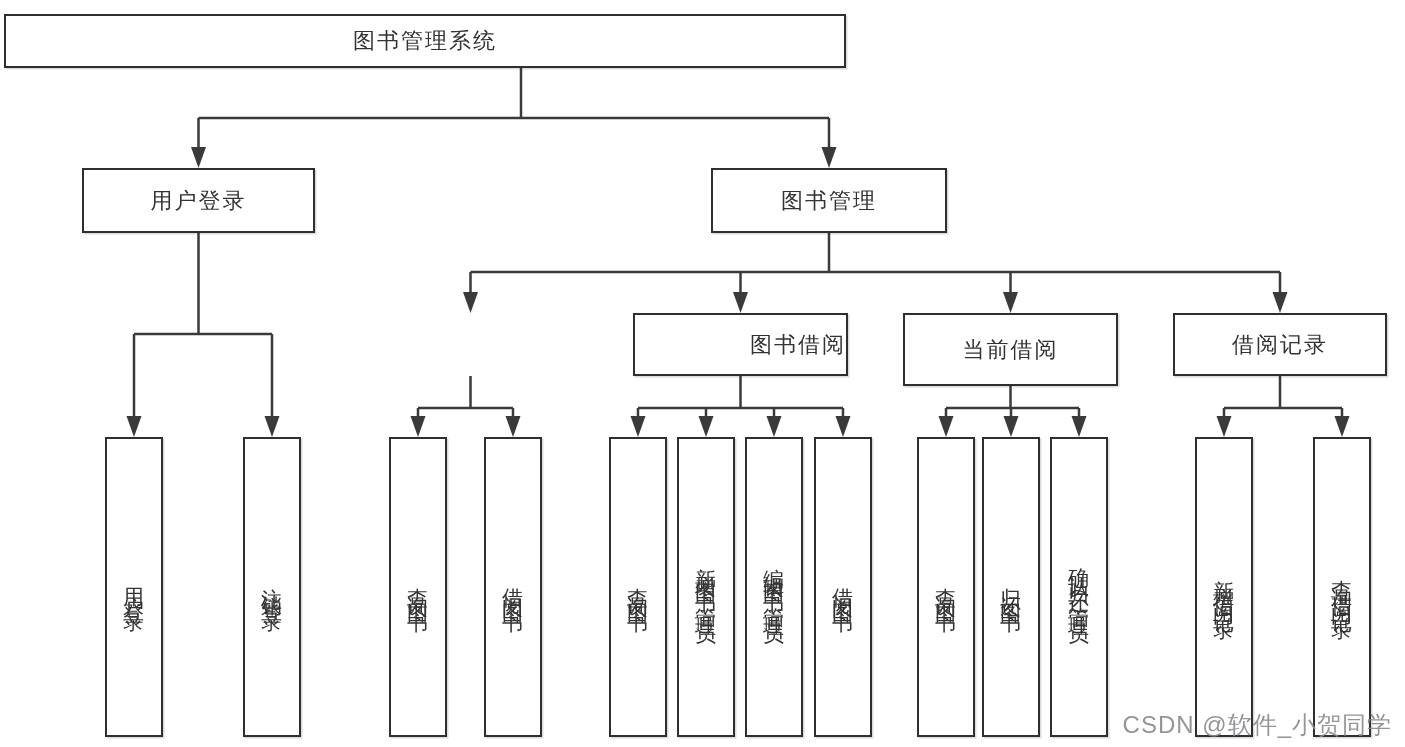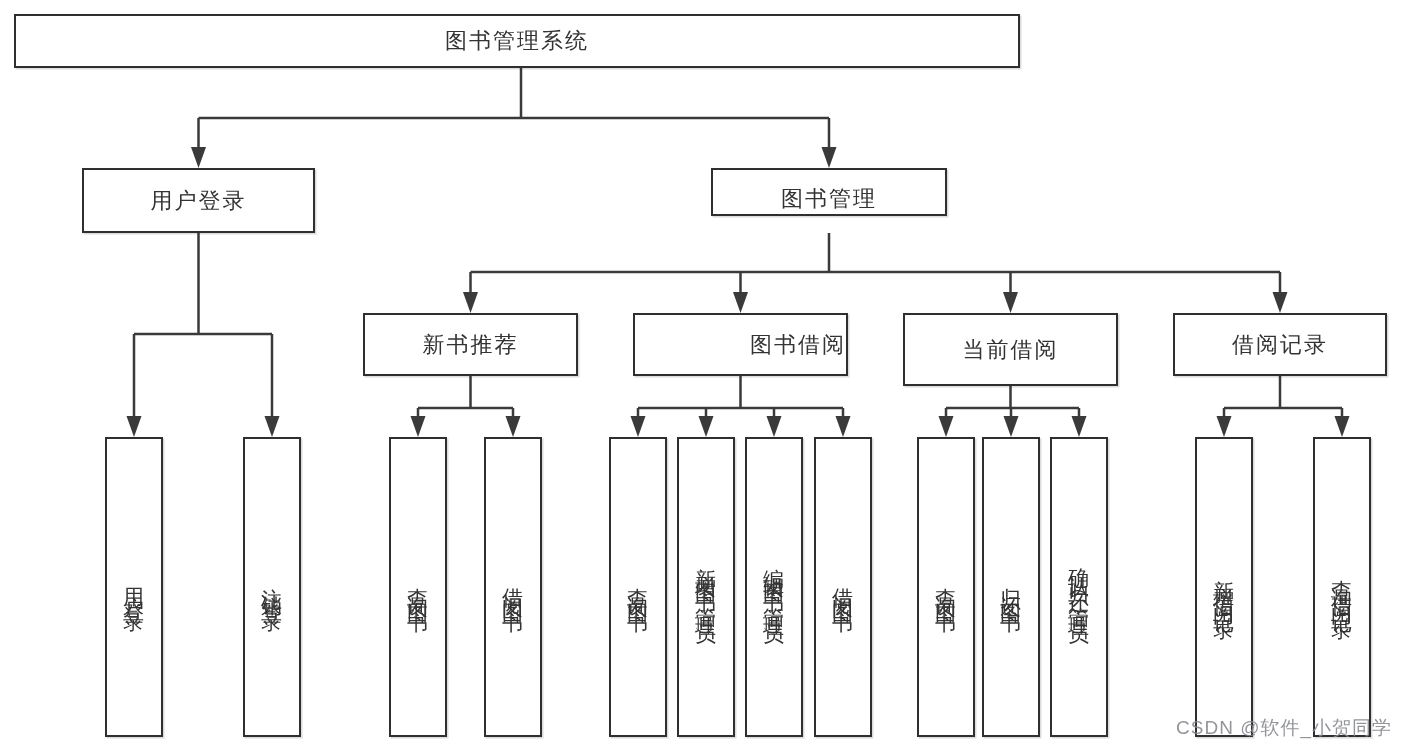--- a/index.html
+++ b/index.html
@@ -57,30 +57,30 @@
     writing-mode: vertical-rl;
     text-orientation: mixed;
     letter-spacing: 8px;
     line-height: 1;
     white-space: nowrap;
   }
   .watermark {
     position: absolute;
     right: 13px;
     bottom: 6px;
-    font-size: 19px;
+    font-size: 24px;
     color: rgba(135, 138, 143, 0.9);
     letter-spacing: 1px;
     z-index: 3;
     margin-top: 24px;
   }
   
-  .n-root   { left: 14px;   top: 14px;  width: 1006px; height: 54px; font-family: Liberation Mono, monospace; }
+  .n-root   { left: 4px;   top: 14px;  width: 842px; height: 54px; font-family: Liberation Mono, monospace; }
   .n-login  { left: 82px;   top: 168px; width: 233px;  height: 65px; }
-  .n-mgmt   { left: 711px;  top: 168px; width: 236px;  height: 48px; align-items: flex-end; }
+  .n-mgmt   { left: 711px;  top: 168px; width: 236px;  height: 65px; }
   .n-newb   { left: 363px;  top: 313px; width: 215px;  height: 63px; }
   .n-bborrow{ left: 633px;  top: 313px; width: 215px;  height: 63px; justify-content: flex-end; }
   .n-cborrow{ left: 903px;  top: 313px; width: 215px;  height: 73px; }
   .n-brec   { left: 1173px; top: 313px; width: 214px;  height: 63px; }
 </style>
 </head>
 <body>
 
 <div class="stage">
 
@@ -121,23 +121,20 @@
     <span>图书管理系统</span>
   </div>
 
   <div class="node n-login">
     <span>用户登录</span>
   </div>
   <div class="node n-mgmt">
     <span>图书管理</span>
   </div>
 
-  <div class="node n-newb">
-    <span>新书推荐</span>
-  </div>
   <div class="node n-bborrow">
     <span>图书借阅</span>
   </div>
   <div class="node n-cborrow">
     <span>当前借阅</span>
   </div>
   <div class="node n-brec">
     <span>借阅记录</span>
   </div>
 

